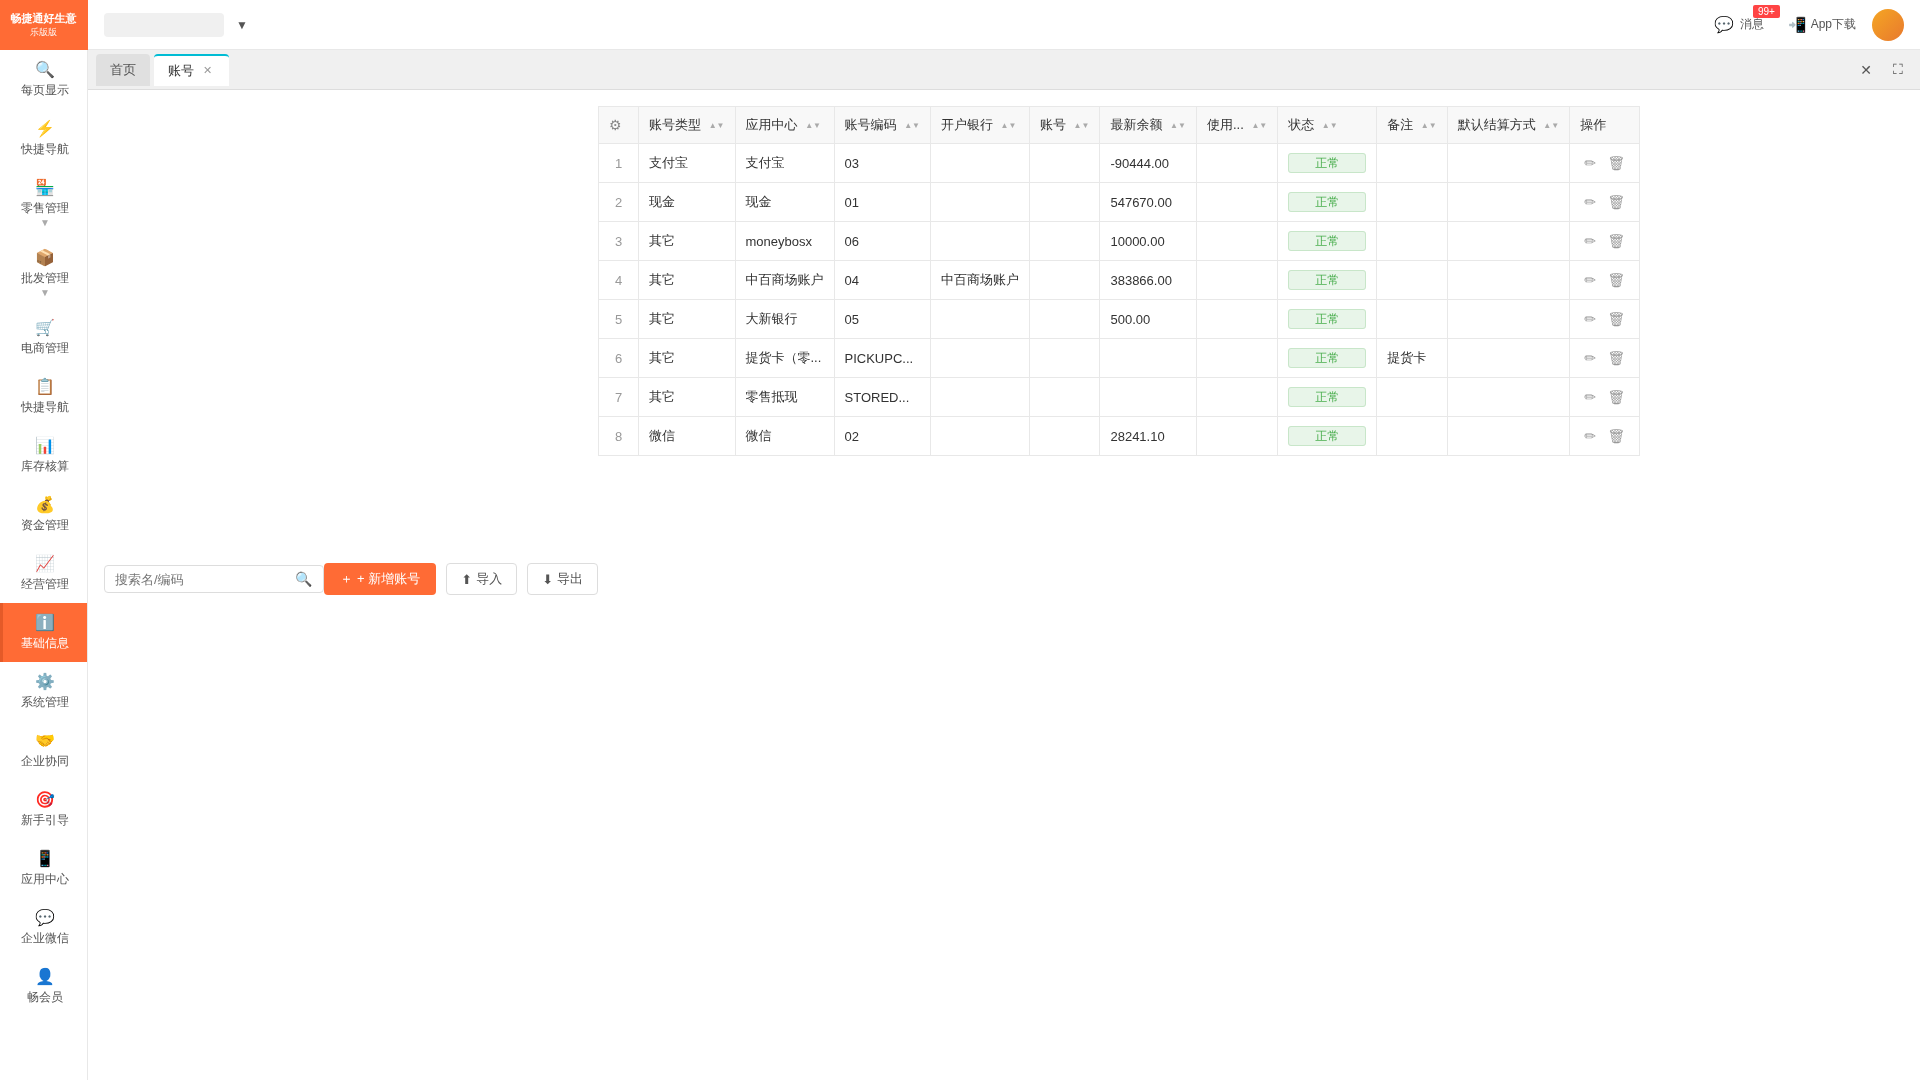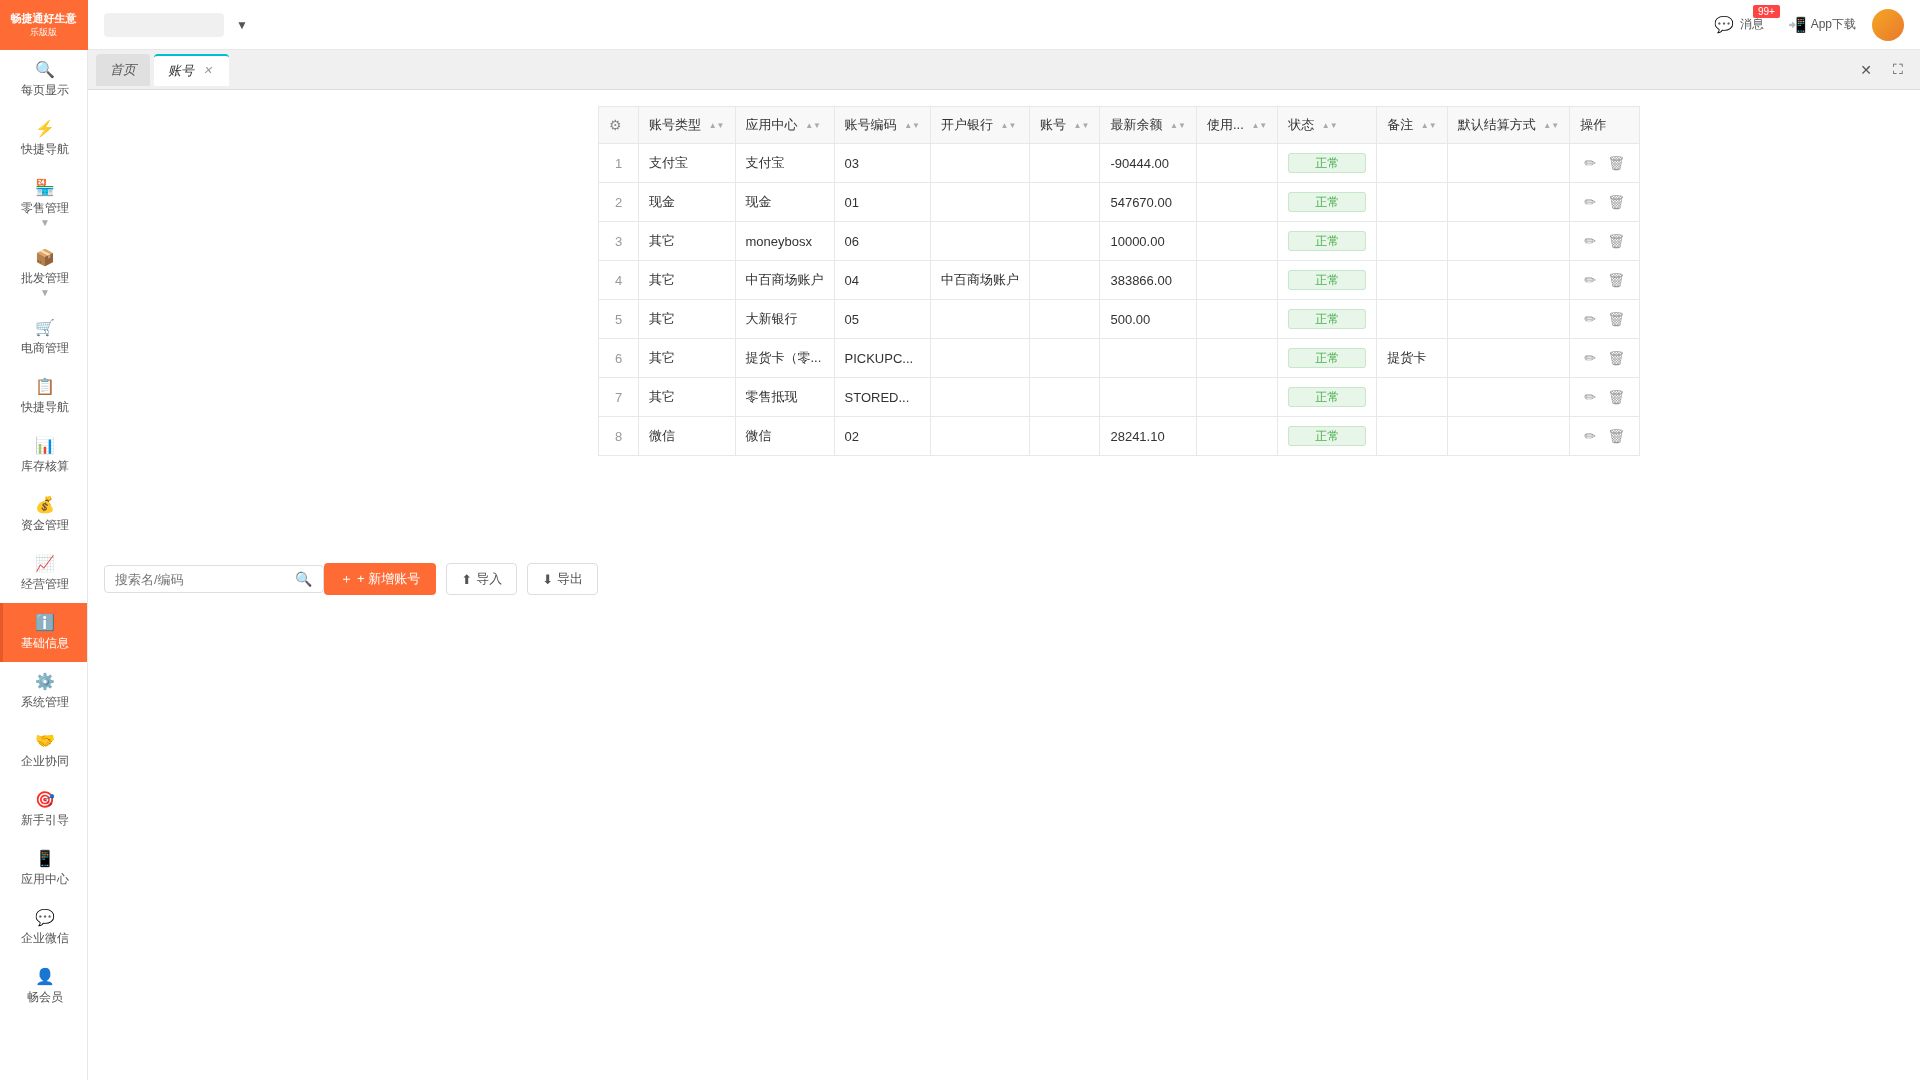--- a/index.html
+++ b/index.html
@@ -146,21 +146,20 @@
       height: 32px;
       padding: 0 14px;
       display: flex;
       align-items: center;
       gap: 6px;
       border-radius: 4px 4px 0 0;
       cursor: pointer;
       font-size: 13px;
       background: #e0e0e0;
       color: #555;
-      font-style: italic;
     }
     .tab-item.active {
       background: #fff;
       color: #333;
       border-top: 2px solid #00bcd4;
     }
     .tab-close {
       font-size: 11px;
       color: #999;
       cursor: pointer;

